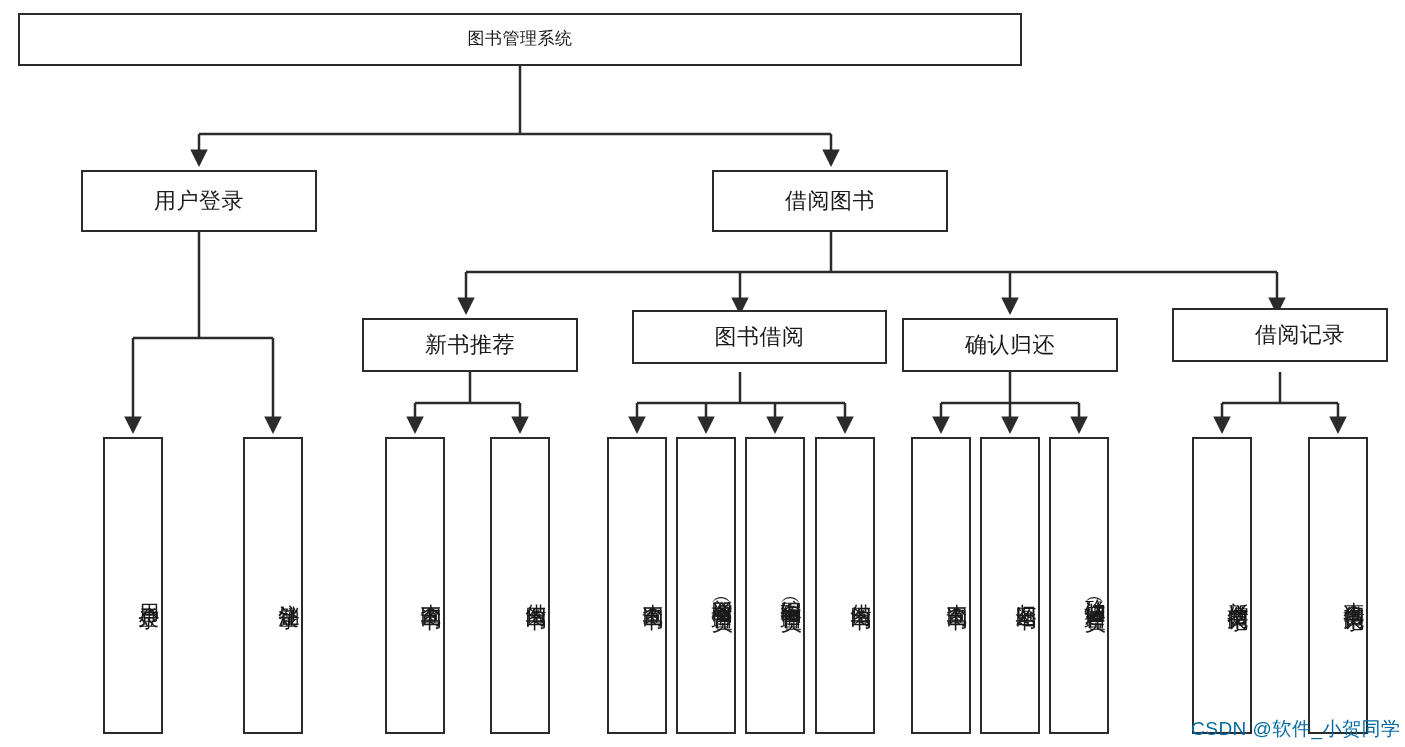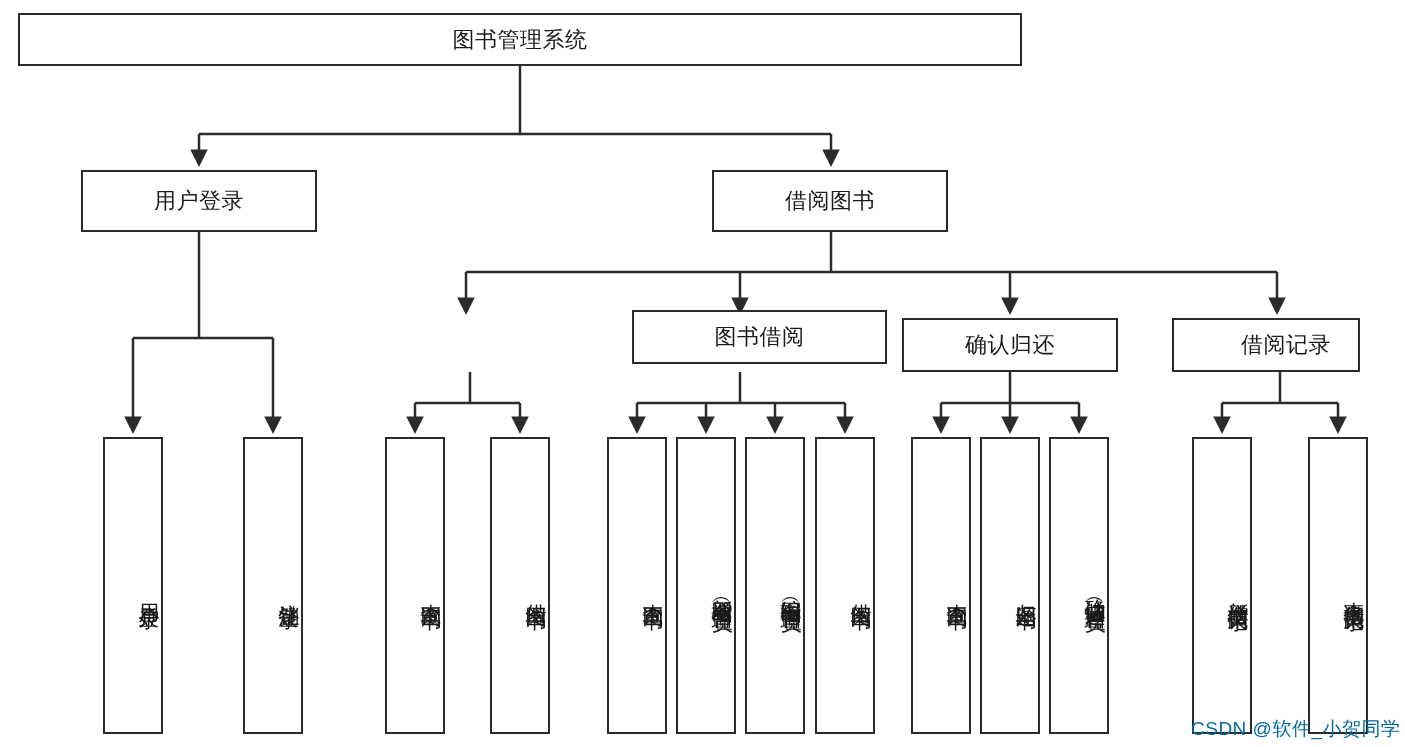--- a/index.html
+++ b/index.html
@@ -50,21 +50,21 @@
     align-items: flex-start;
     justify-content: center;
     padding-top: 10px;
   }
   .node.vertical .label {
     writing-mode: vertical-rl;
     text-orientation: upright;
     display: block;
   }
   .node.root {
-    font-size: 22px;
+    font-size: 17px;
   }
   .watermark {
     position: absolute;
     color: #0369a1;
     font-size: 19px;
     letter-spacing: 0.5px;
     white-space: nowrap;
     user-select: none;
   }
 </style>
@@ -132,27 +132,30 @@
     <span class="label">图书管理系统</span>
   </div>
 
   <div class="node horizontal" style="left:81px; top:170px; width:236px; height:62px;">
     <span class="label">用户登录</span>
   </div>
   <div class="node horizontal" style="left:712px; top:170px; width:236px; height:62px;">
     <span class="label">借阅图书</span>
   </div>
 
+  <div class="node horizontal" style="left:362px; top:318px; width:216px; height:54px;">
+    <span class="label">新书推荐</span>
+  </div>
   <div class="node horizontal" style="left:632px; top:310px; width:255px; height:54px;">
     <span class="label">图书借阅</span>
   </div>
   <div class="node horizontal" style="left:902px; top:318px; width:216px; height:54px;">
     <span class="label">确认归还</span>
   </div>
-  <div class="node horizontal" style="left:1172px; top:318px; width:188px; height:54px;padding-left:40px;">
+  <div class="node horizontal" style="left:1172px; top:308px; width:216px; height:54px;padding-left:40px;">
     <span class="label">借阅记录</span>
   </div>
 
   <div class="node vertical" style="left:103px; top:437px; width:60px; height:297px;">
     <span class="label">用户登录</span>
   </div>
   <div class="node vertical" style="left:243px; top:437px; width:60px; height:297px;">
     <span class="label">注销登录</span>
   </div>
 

